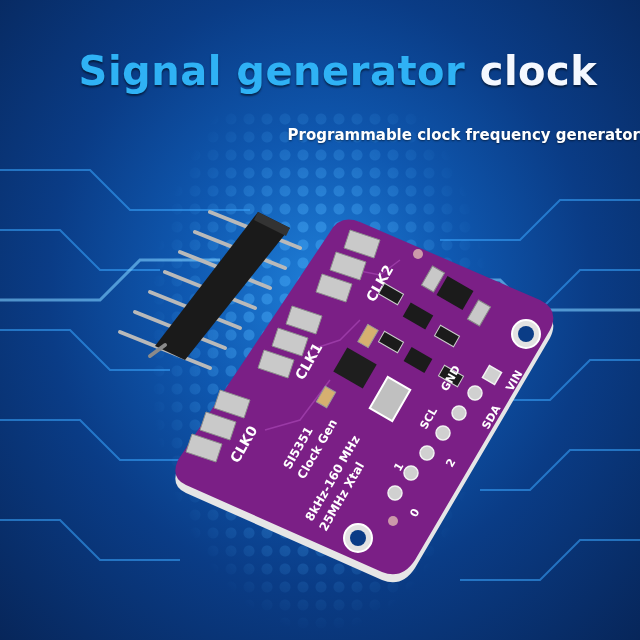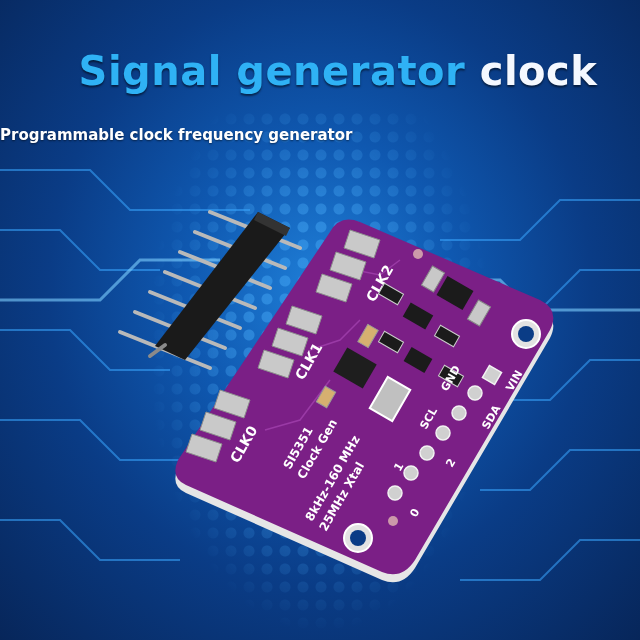--- a/index.html
+++ b/index.html
@@ -18,21 +18,21 @@
     }
     .traces { position: absolute; inset: 0; }
     .headline {
       position: absolute; top: 48px; left: 0; width: 640px; text-align: center;
       font-family: "DejaVu Sans", sans-serif; font-weight: bold; font-size: 40px; letter-spacing: 0.5px;
       text-shadow: 0 2px 2px rgba(0,0,0,0.5);
     }
     .h-blue { color: #2fb2f5; margin-left: 36px; }
     .h-white { color: #f4f8ff; }
     .subline {
-      position: absolute; top: 126px; left: 0; width: 640px; text-align: left;
+      position: absolute; top: 126px; left: 0; width: 640px; text-align: right;
       color: #ffffff; font-size: 15px; font-weight: bold; text-shadow: 0 1px 2px rgba(0,0,0,0.5);
     }
     .pcb-wrap { position: absolute; left: 0; top: 0; width: 640px; height: 640px; }
     .silk { fill: #ffffff; font-family: "DejaVu Sans", sans-serif; font-weight: bold; }
   </style>
 </head>
 <body>
 
 <div class="stage">
   <div class="dots"></div>

